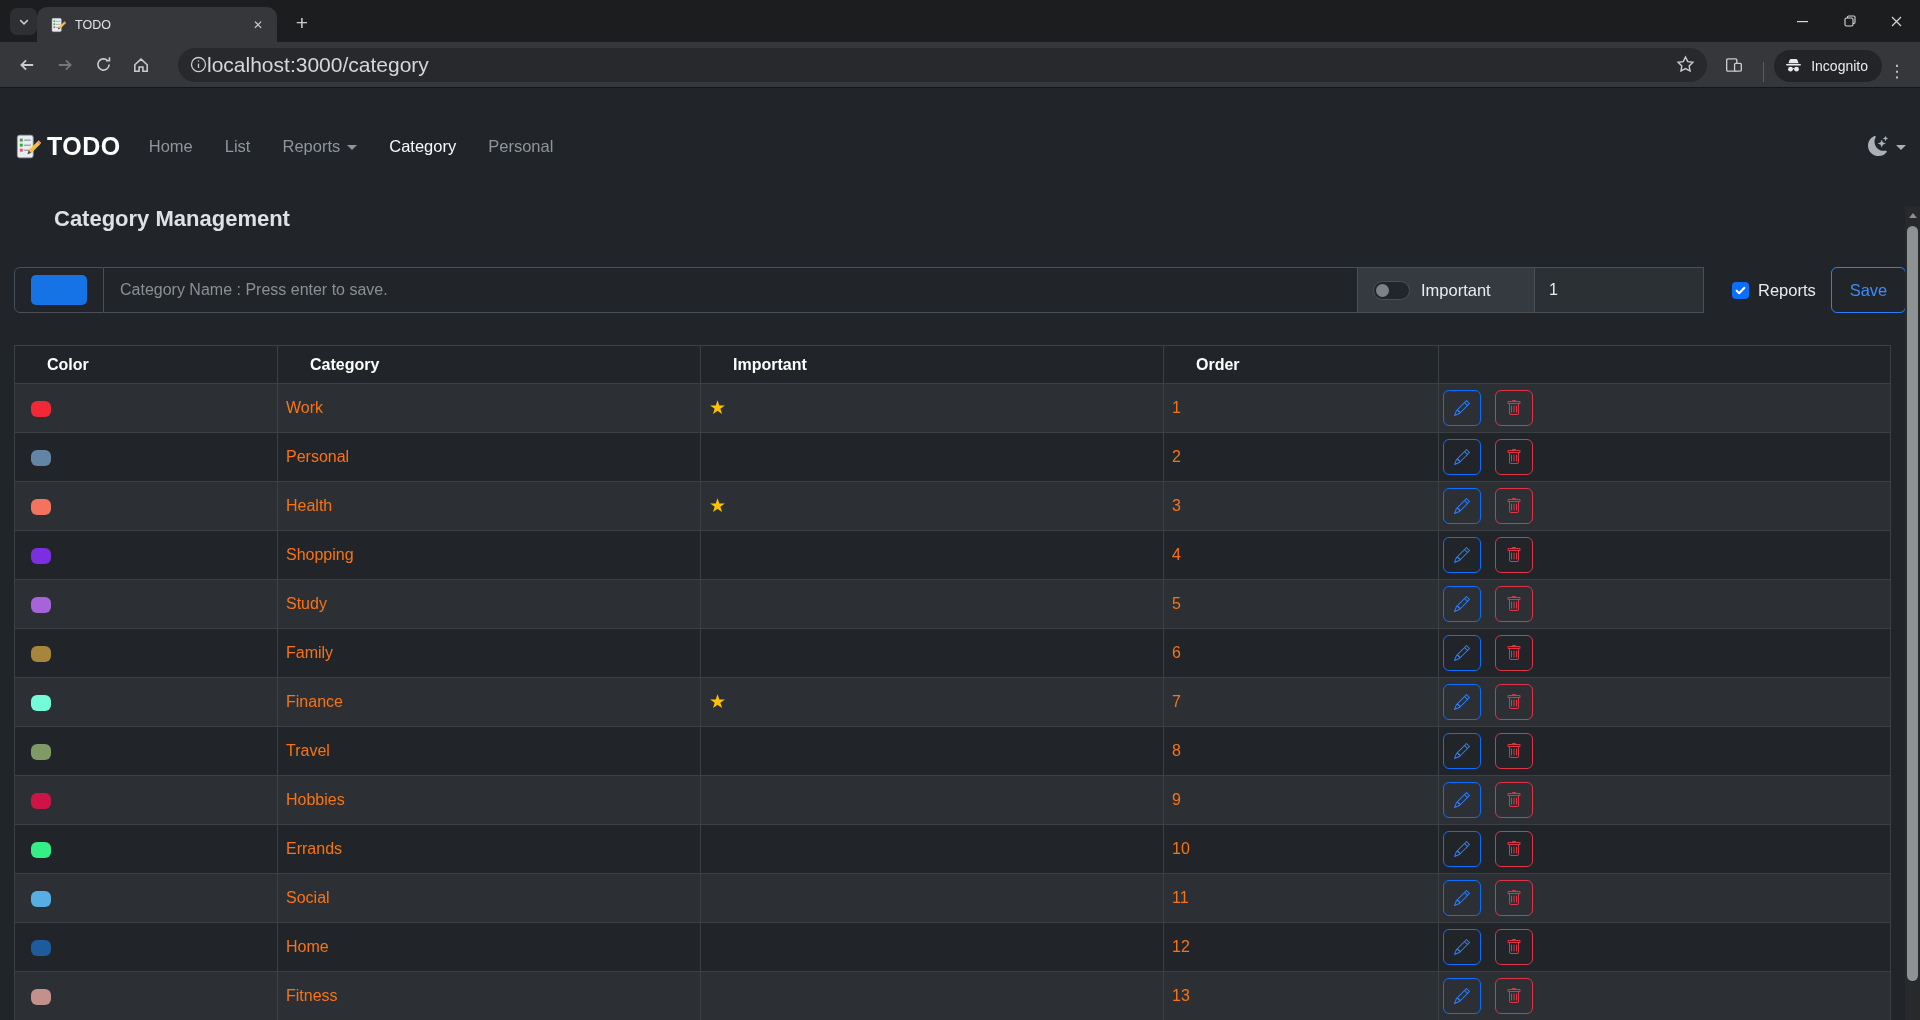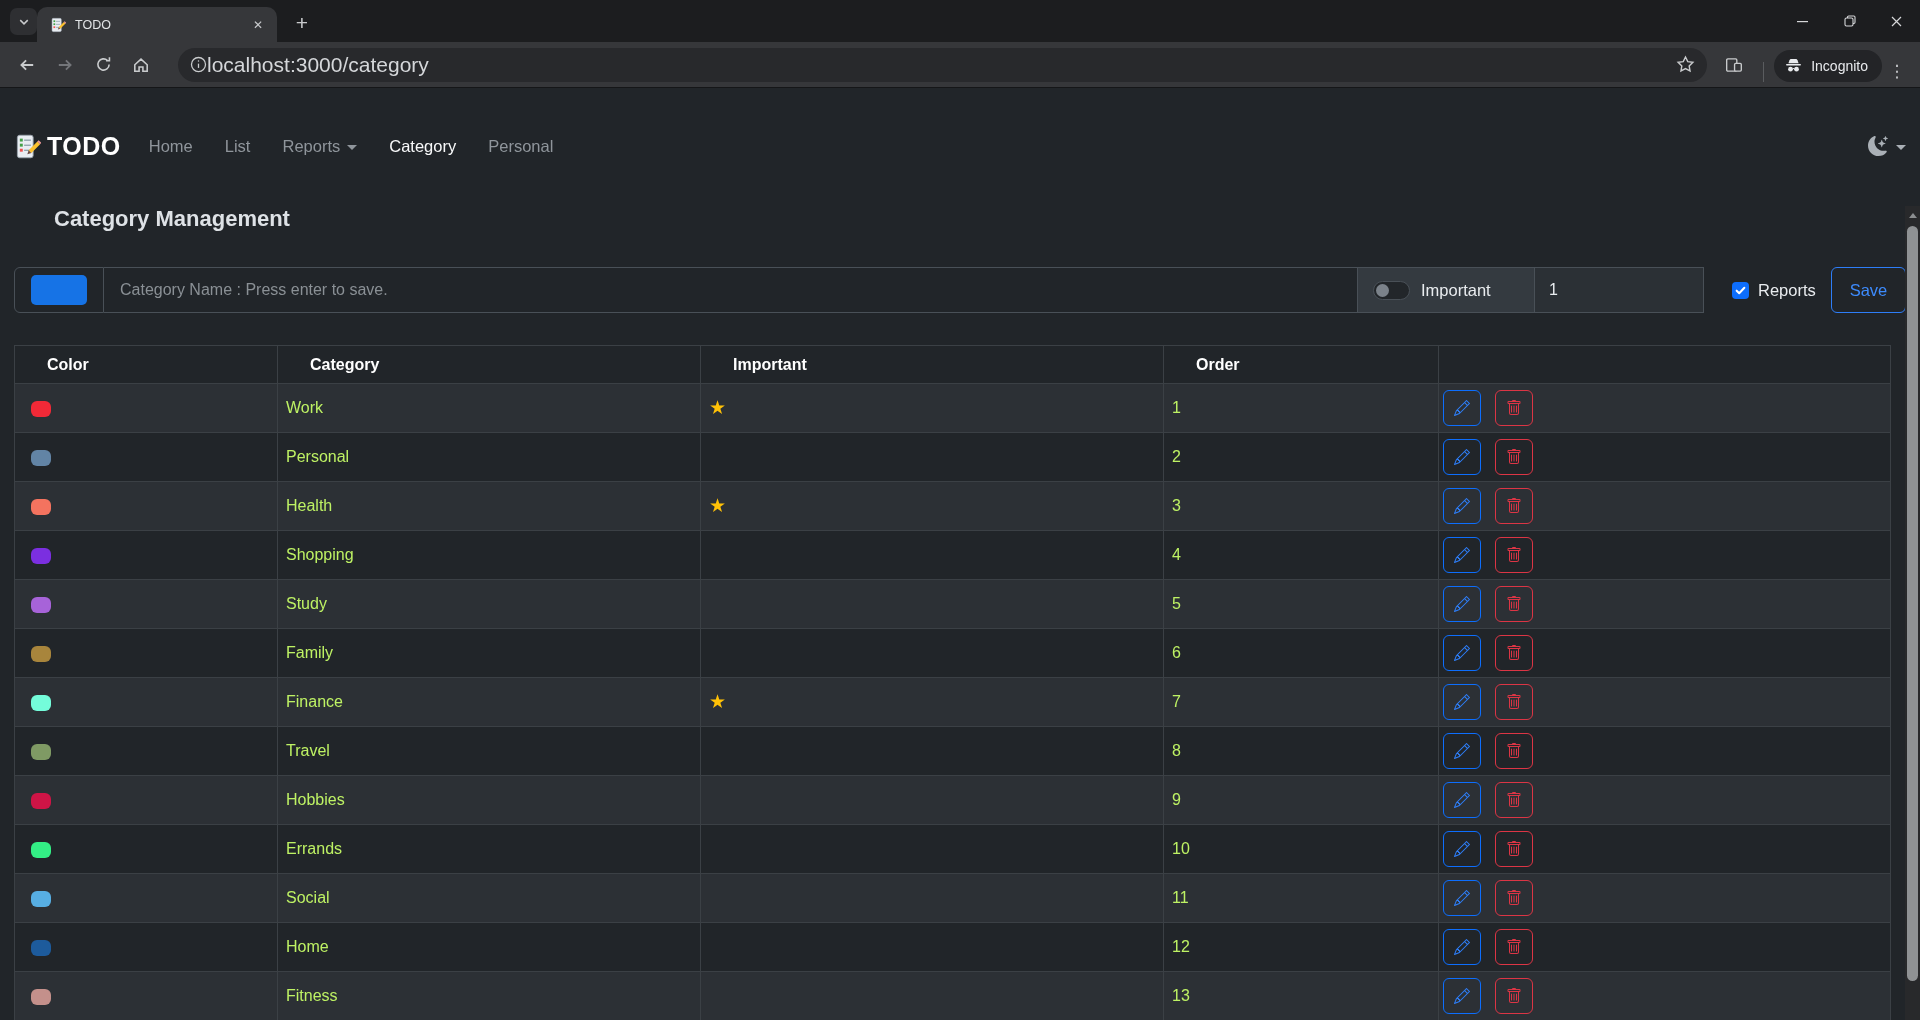--- a/index.html
+++ b/index.html
@@ -79,21 +79,21 @@
   .save-btn { width:75px; height:46px; background:transparent; border:1px solid #2e7ef8; border-radius:6px;
     color:#3d8bfd; font-size:16.5px; cursor:pointer; font-family:"Liberation Sans", sans-serif; }
 
   
   table { width:1877px; margin-top:32px; border-collapse:collapse; table-layout:fixed; }
   th, td { border:1px solid #3b4045; font-size:16px; padding:0 8px; text-align:left; vertical-align:middle; }
   thead th { color:#ffffff; font-weight:bold; height:38px; background:#212529;padding-left:32px; }
   tbody tr { height:49px; }
   tbody tr:nth-child(odd) { background:#2c3035; }
   tbody tr:nth-child(even) { background:#212529; }
-  td.cat, td.ord { color:#bef264; }
+  td.cat, td.ord { color:#f97316; }
   .dot { display:inline-block; width:20px; height:16px; border-radius:6px; margin-left:8px; vertical-align:middle; }
   .star { color:#ffc107; font-size:19px; line-height:1; }
   .actions-cell { padding-left:4px; }
   .icon-btn { width:38px; height:36px; border-radius:6px; background:transparent; display:inline-flex;
     align-items:center; justify-content:center; margin-right:10px; cursor:pointer; }
   .edit-btn { border:1px solid #0d6efd; color:#2e7ef8; }
   .del-btn { border:1px solid #dc3545; color:#dc3545; }
 
   
   .scrollbar { position:absolute; right:0; top:88px; width:15px; height:932px; background:#28292b; }

